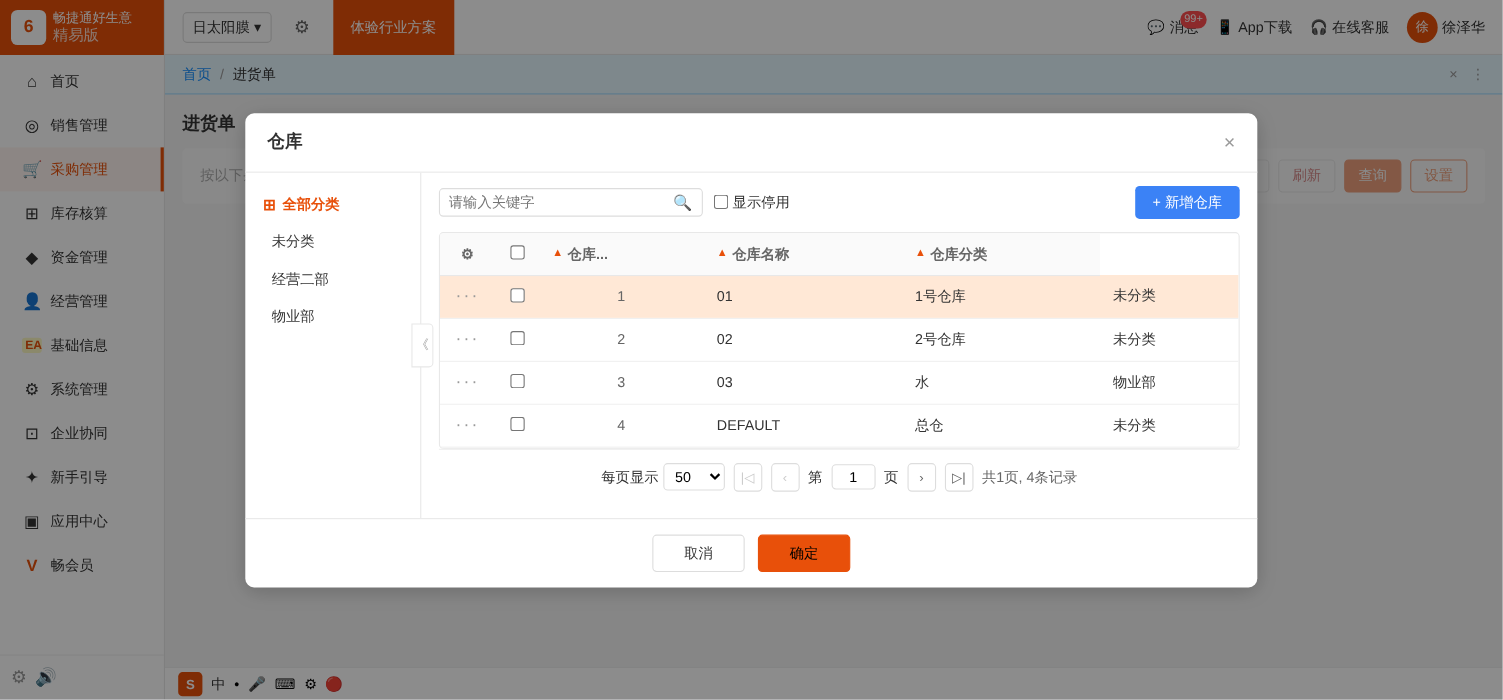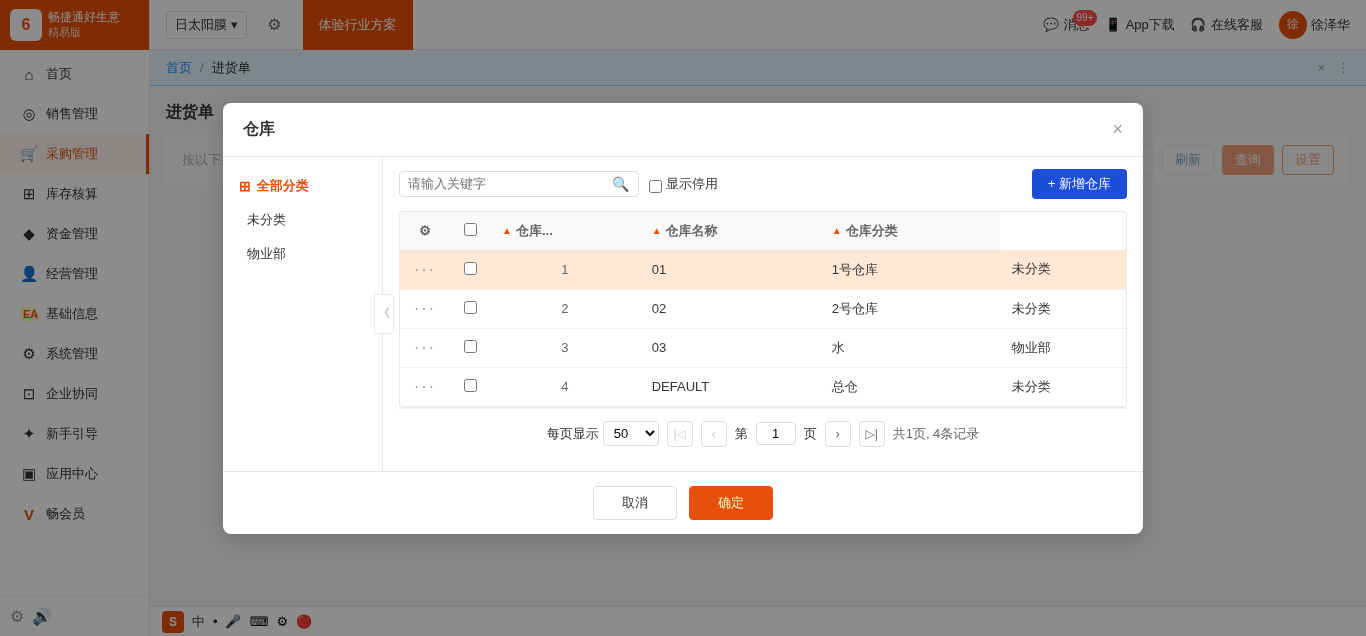--- a/index.html
+++ b/index.html
@@ -23,21 +23,21 @@
       gap: 6px;
     }
     .logo-icon {
       width: 32px; height: 32px;
       background: #fff;
       border-radius: 6px;
       display: flex; align-items: center; justify-content: center;
       color: #e8500a; font-weight: bold; font-size: 16px;
     }
     .logo-text { color: #fff; font-size: 12px; line-height: 1.2; }
-    .logo-badge { font-size: 11px; color: rgba(255,255,255,0.8); }
+    .logo-badge { font-size: 14px; color: rgba(255,255,255,0.8); }
 
     .sidebar-nav { flex: 1; overflow-y: auto; padding: 4px 0; }
     .nav-item {
       display: flex; align-items: center; gap: 8px;
       padding: 11px 20px;
       cursor: pointer; color: #333; font-size: 13px;
       position: relative;
     }
     .nav-item.active { background: #fff5f0; color: #e8500a; border-right: 3px solid #e8500a; }
     .nav-item .nav-icon { font-size: 15px; width: 18px; text-align: center; }
@@ -114,21 +114,21 @@
     
     .toolbar {
       display: flex; align-items: center; gap: 8px;
       margin-bottom: 12px; background: #fff;
       padding: 10px 16px; border-radius: 4px;
     }
     .toolbar-label { color: #666; font-size: 13px; }
     .toolbar-btn {
       display: flex; align-items: center; gap: 4px;
       padding: 5px 12px; border-radius: 4px; cursor: pointer;
-      font-size: 13px; border: 1px solid #ddd; background: #fff; color: #0c4a6e;
+      font-size: 13px; border: 1px solid #ddd; background: #fff; color: #b91c1c;
     }
     .toolbar-btn.primary { background: #e8500a; color: #fff; border-color: #e8500a; }
     .toolbar-btn.orange-outline { border-color: #e8500a; color: #e8500a; background: #fff; text-align: right; }
     .toolbar-spacer { flex: 1; }
 
     
     .overlay {
       position: fixed; top: 0; left: 0; right: 0; bottom: 0;
       background: rgba(0,0,0,0.45); z-index: 100;
       display: flex; align-items: center; justify-content: center;
@@ -199,25 +199,25 @@
       display: flex; align-items: center;
       border: 1px solid #ddd; border-radius: 4px;
       padding: 4px 8px; gap: 4px; background: #fff;
       flex: 0 0 240px;
     }
     .search-box input {
       border: none; outline: none; font-size: 13px;
       color: #333; width: 100%; background: transparent;
     }
     .search-icon { color: #e8500a; cursor: pointer; font-size: 14px; }
-    .show-disabled { display: flex; align-items: flex-end; gap: 4px; font-size: 13px; color: #333; }
+    .show-disabled { display: flex; align-items: center; gap: 4px; font-size: 13px; color: #333; }
     .show-disabled input { cursor: pointer; }
     .add-btn {
       margin-left: auto;
-      background: #1d4ed8; color: #fff;
+      background: #3b82f6; color: #fff;
       border: none; border-radius: 4px;
       padding: 6px 16px; cursor: pointer; font-size: 13px;
       display: flex; align-items: center; gap: 4px;
     }
 
     
     .warehouse-table {
       flex: 1; overflow-y: auto;
       border: 1px solid #e8e8e8;
       border-radius: 4px;
@@ -276,21 +276,21 @@
       flex-shrink: 0;
     }
     .btn-cancel {
       padding: 7px 28px; border: 1px solid #ddd;
       border-radius: 4px; cursor: pointer;
       background: #fff; color: #333; font-size: 13px;
     }
     .btn-confirm {
       padding: 7px 28px; border: 1px solid #e8500a;
       border-radius: 4px; cursor: pointer;
-      background: #e8500a; color: #fef9c3; font-size: 13px;
+      background: #e8500a; color: #000000; font-size: 13px;
     }
 
     
     .status-bar {
       height: 30px; background: #fff;
       border-top: 1px solid #e8e8e8;
       display: flex; align-items: center;
       padding: 0 12px; gap: 8px;
       flex-shrink: 0;
     }
@@ -445,20 +445,23 @@
 
     <div class="modal-body">
 
       <div class="category-panel">
         <div class="category-all">
           <span class="grid-icon">⊞</span>
           <span>全部分类</span>
         </div>
         <div class="category-item">
           <span>未分类</span>
+        </div>
+        <div class="category-item">
+          <span>经营二部</span>
         </div>
         <div class="category-item">
           <span>物业部</span>
         </div>
         <div class="collapse-btn">《</div>
       </div>
 
       <div class="modal-content">
 
         <div class="modal-toolbar">

